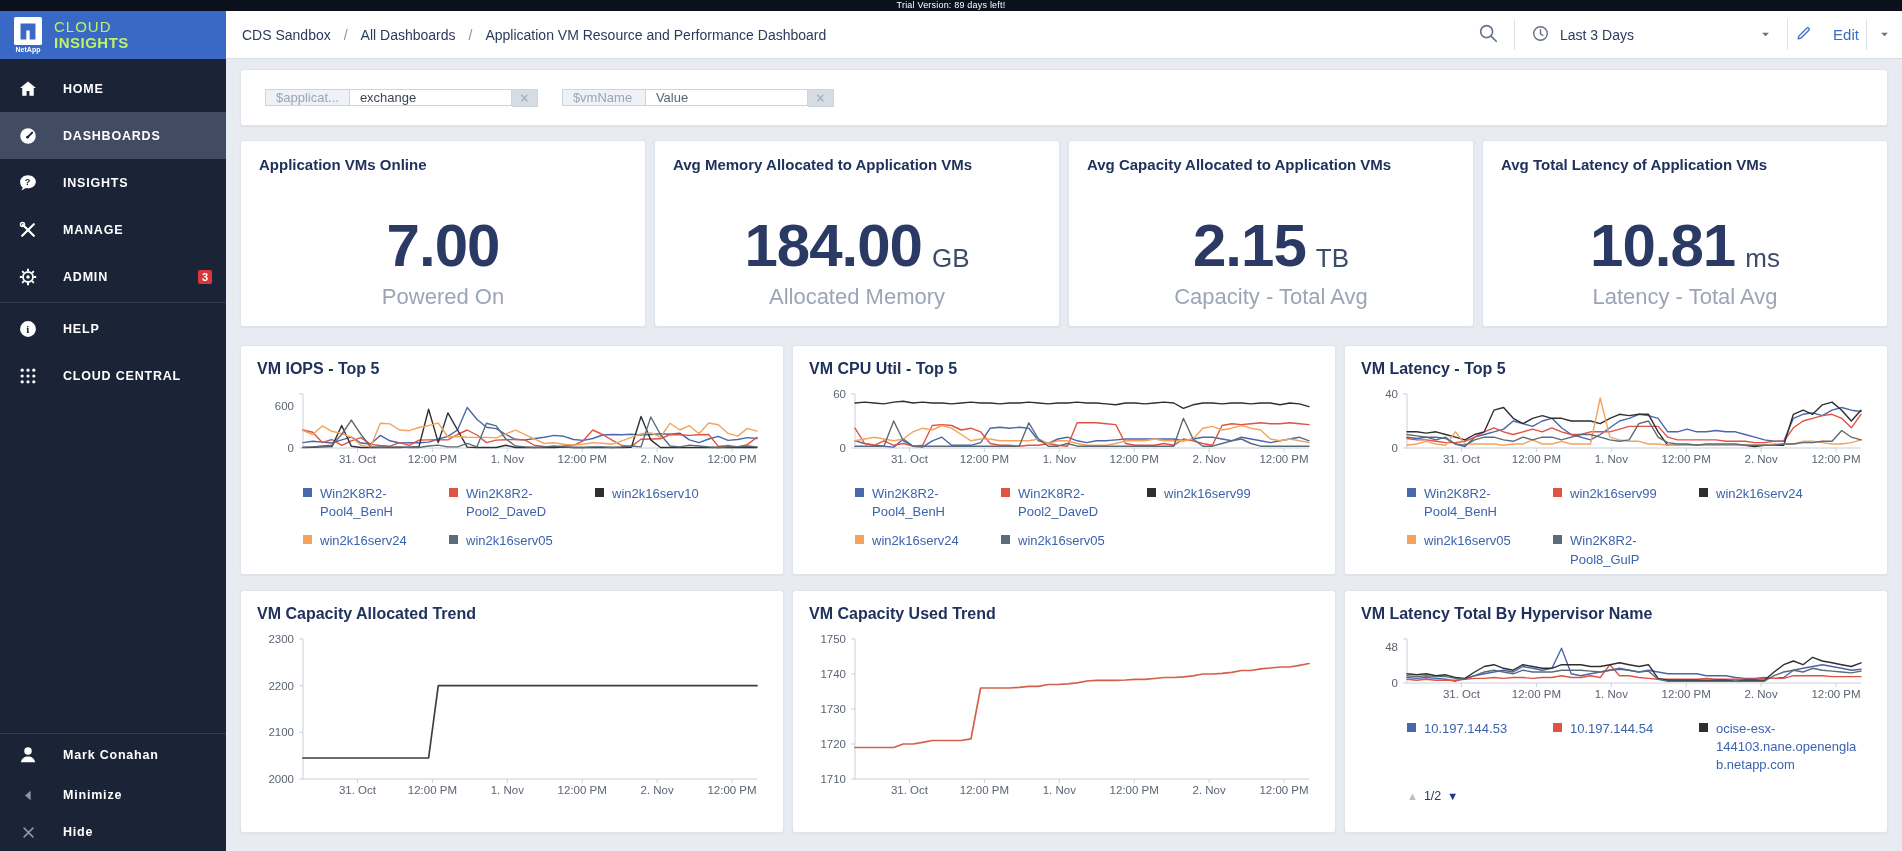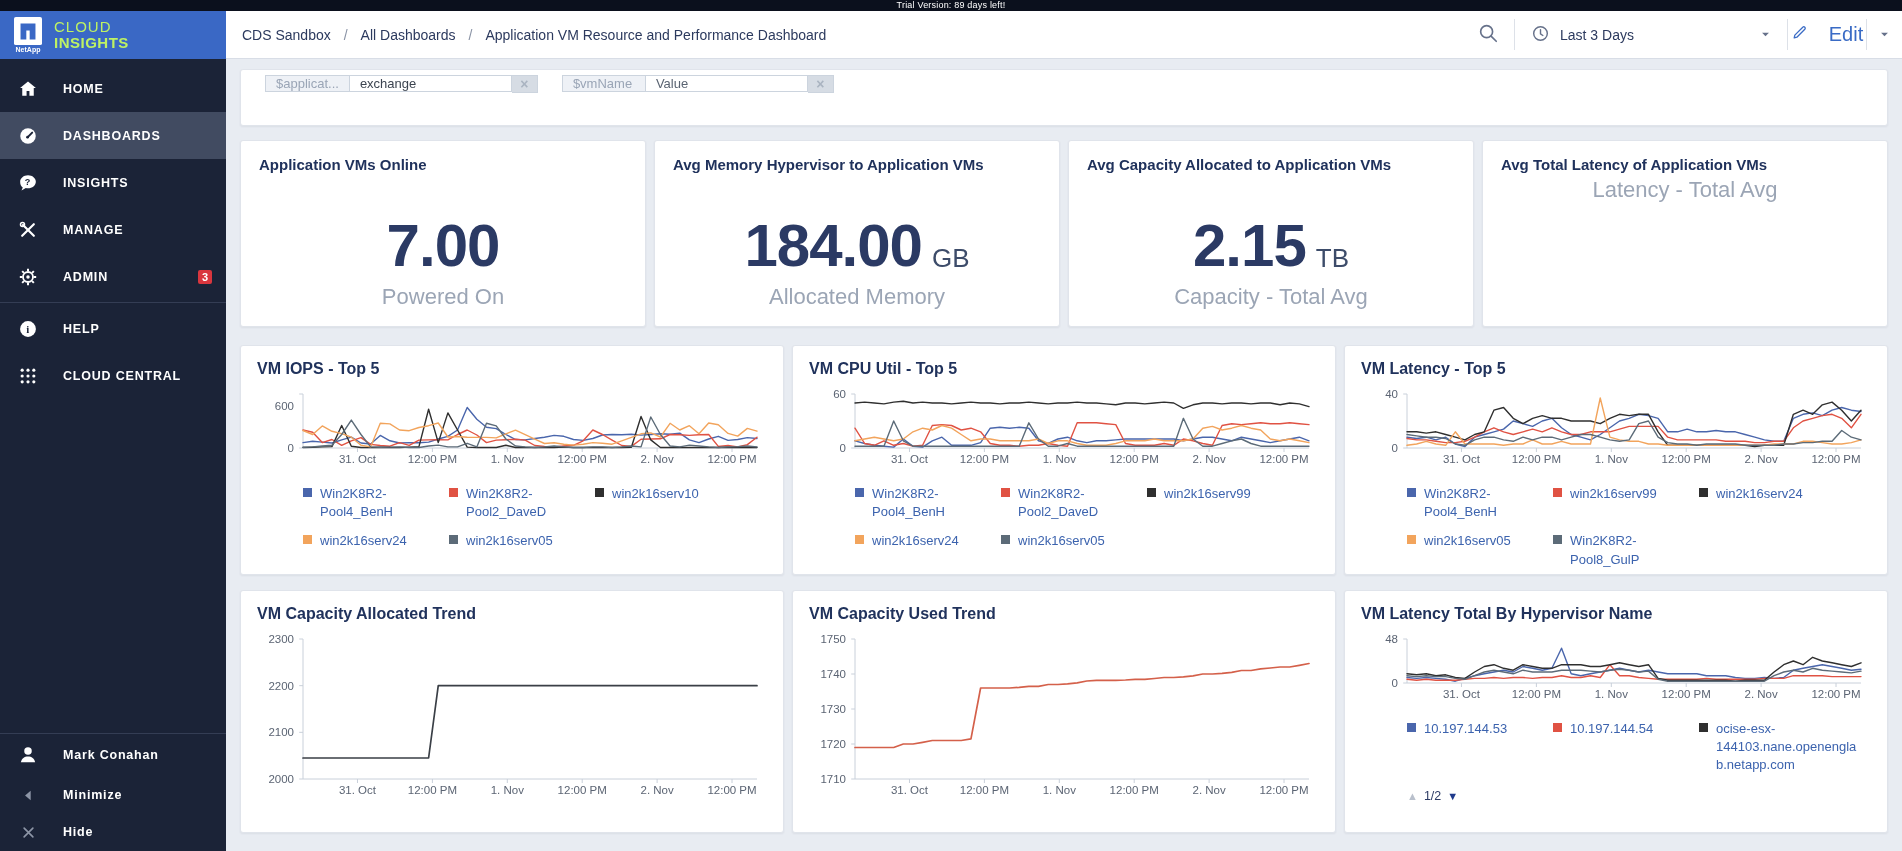--- a/index.html
+++ b/index.html
@@ -36,28 +36,28 @@
   .crumbs { flex:1; display:flex; align-items:center; padding-left:16px; font-size:14px; color:#2c3a5e; }
   .crumb { cursor:pointer; }
   .crumb.current { font-weight:400; cursor:default; }
   .crumb-sep { color:#8a93a5; margin:0 13px; }
   .hbtn { display:flex; align-items:center; justify-content:center; cursor:pointer; }
   .search-btn { width:52px; }
   .hdivider { border-left:1px solid #dde1e8; margin:8px 0; }
   .time-range { width:272px; display:flex; align-items:center; padding:0 16px; gap:10px;
                 font-size:14px; color:#2c3a5e; cursor:pointer; }
   .time-label { flex:1; }
-  .edit-btn { width:78px; gap:21px; color:#3a6bc5; font-size:20px; }
+  .edit-btn { width:78px; gap:21px; color:#3a6bc5; font-size:15px; }
   .more-btn { width:35px; }
   
   .content { flex:1; background:#e8ecf2; padding:10px 14px 0; overflow:hidden; }
   .card { background:#fff; border:1px solid #e0e4eb; border-radius:3px;
           box-shadow:0 1px 2px rgba(30,40,70,.07); }
   .filter-card { height:57px; display:flex; align-items:center; padding:0 24px; gap:24px; margin-bottom:14px; }
-  .filter { display:flex; align-items:flex-start; height:46px; font-size:13px; }
+  .filter { display:flex; align-items:center; height:46px; font-size:13px; }
   .filter-name { background:#eef1f6; border:1px solid #ccd4de; color:#9aa5b6;
                  display:flex; align-items:center; padding:0 10px; min-width:84px; }
   .filter-input { border:1px solid #ccd4de; border-left:none; width:162px; padding:0 10px;
                   font-size:13px; color:#3c4450; outline:none; font-family:inherit; }
   .filter-input.ph { color:#5a6472; }
   .filter-clear { width:26px; background:#d6dce4; border:1px solid #ccd4de; border-left:none;
                   color:#aab4c1; display:flex; align-items:center; justify-content:center;
                   font-size:14px; font-weight:700; cursor:pointer; }
   
   .kpi-row { display:grid; grid-template-columns:repeat(4,1fr); gap:8px; height:187px; margin-bottom:18px; }
@@ -276,37 +276,41 @@
         </div>
       <div class="kpi-row" id="kpi-row">
           <div class="card kpi-card">
             <div class="kpi-title">Application VMs Online</div>
             <div class="kpi-mid">
               <span class="kpi-value">7.00</span>
             </div>
             <div class="kpi-sub">Powered On</div>
           </div>
           <div class="card kpi-card">
-            <div class="kpi-title">Avg Memory Hypervisor to Application VMs</div>
+            <div class="kpi-title">Avg Memory Allocated to Application VMs</div>
             <div class="kpi-mid">
               <span class="kpi-value">184.00</span>
               <span class="kpi-unit">GB</span>
             </div>
             <div class="kpi-sub">Allocated Memory</div>
           </div>
           <div class="card kpi-card">
             <div class="kpi-title">Avg Capacity Allocated to Application VMs</div>
             <div class="kpi-mid">
               <span class="kpi-value">2.15</span>
               <span class="kpi-unit">TB</span>
             </div>
             <div class="kpi-sub">Capacity - Total Avg</div>
           </div>
           <div class="card kpi-card">
             <div class="kpi-title">Avg Total Latency of Application VMs</div>
+            <div class="kpi-mid">
+              <span class="kpi-value">10.81</span>
+              <span class="kpi-unit">ms</span>
+            </div>
             <div class="kpi-sub">Latency - Total Avg</div>
           </div>
         </div>
       <div class="chart-row r1" id="chart-row-0">
           <div class="card chart-card">
             <div class="chart-title">VM IOPS - Top 5</div>
             <div class="plot" style="height: 54px;">
               <span class="ytick" style="top: 12px;">600</span>
               <span class="ytick" style="top: 54px;">0</span>
               <svg viewBox="0 0 480 54" preserveAspectRatio="none" height="54" style="height: 54px;">
@@ -525,21 +529,21 @@
               <span class="xtick" style="left: 28.5%;">12:00 PM</span>
               <span class="xtick" style="left: 45%;">1. Nov</span>
               <span class="xtick" style="left: 61.5%;">12:00 PM</span>
               <span class="xtick" style="left: 78%;">2. Nov</span>
               <span class="xtick" style="left: 94.5%;">12:00 PM</span>
             </div>
           </div>
           <div class="card chart-card">
             <div class="chart-title">VM Latency Total By Hypervisor Name</div>
             <div class="plot" style="height: 44px;">
-              <span class="ytick" style="top: 0px;">48</span>
+              <span class="ytick" style="top: 8px;">48</span>
               <span class="ytick" style="top: 44px;">0</span>
               <svg viewBox="0 0 480 44" preserveAspectRatio="none" height="44" style="height: 44px;">
                 <path d="M0 0 V44 H480" stroke="#c9d0da" fill="none" stroke-width="1" vector-effect="non-scaling-stroke"></path>
                 <line x1="57.599999999999994" x2="57.599999999999994" y1="44" y2="48" stroke="#c9d0da" stroke-width="1" vector-effect="non-scaling-stroke"></line>
                 <line x1="136.79999999999998" x2="136.79999999999998" y1="44" y2="48" stroke="#c9d0da" stroke-width="1" vector-effect="non-scaling-stroke"></line>
                 <line x1="216" x2="216" y1="44" y2="48" stroke="#c9d0da" stroke-width="1" vector-effect="non-scaling-stroke"></line>
                 <line x1="295.2" x2="295.2" y1="44" y2="48" stroke="#c9d0da" stroke-width="1" vector-effect="non-scaling-stroke"></line>
                 <line x1="374.40000000000003" x2="374.40000000000003" y1="44" y2="48" stroke="#c9d0da" stroke-width="1" vector-effect="non-scaling-stroke"></line>
                 <line x1="453.59999999999997" x2="453.59999999999997" y1="44" y2="48" stroke="#c9d0da" stroke-width="1" vector-effect="non-scaling-stroke"></line>
                 <line x1="-4" x2="0" y1="0" y2="0" stroke="#c9d0da" stroke-width="1" vector-effect="non-scaling-stroke"></line>

